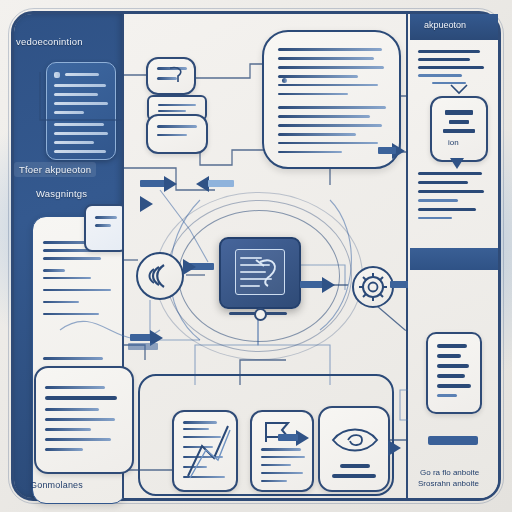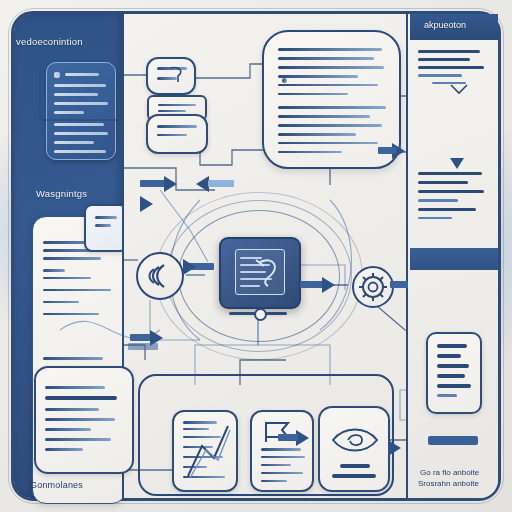--- a/index.html
+++ b/index.html
@@ -146,20 +146,21 @@
       <div class="ln" style="top:172px;width:40px;"></div>
     </div>
 
     <div class="card" style="left:70px;top:190px;width:40px;height:44px;border-radius:8px;background:linear-gradient(150deg,#f2f4f8,#e6ecf4);">
       <div class="ln" style="top:10px;width:22px;"></div>
       <div class="ln" style="top:18px;width:16px;"></div>
     </div>
   </div>
 
   <div class="sidebar-label sb-l1">vedoeconintion</div>
+  <div class="sidebar-label sb-l2">Tfoer akpueoton</div>
   <div class="sidebar-label sb-l3">Wasgnintgs</div>
   <div class="sidebar-label sb-l4">Gonmolanes</div>
 
   <div class="main"></div>
 
   <svg class="wires">
     <path class="w" d="M40,72 L40,120 L122,120"></path>
     <path class="w" d="M122,75 L150,75 L150,88 L190,88"></path>
     <path class="w" d="M190,78 L250,78 L250,64 L262,64"></path>
     <path class="w" d="M200,140 L200,165 L232,165 L232,150 L330,150 L330,185"></path>
@@ -345,20 +346,26 @@
     <div style="position:absolute;left:0;top:6px;width:62px;height:2.5px;background:#2b4a78;border-radius:2px;"></div>
     <div style="position:absolute;left:0;top:14px;width:52px;height:2.5px;background:#2b4a78;border-radius:2px;"></div>
     <div style="position:absolute;left:0;top:22px;width:66px;height:2.5px;background:#2b4a78;border-radius:2px;"></div>
     <div style="position:absolute;left:0;top:30px;width:44px;height:2.5px;background:#5b81b4;border-radius:2px;"></div>
     <div style="position:absolute;left:14px;top:38px;width:34px;height:2px;background:#5b81b4;border-radius:2px;"></div>
   </div>
   <svg style="position:absolute;left:448px;top:82px;width:22px;height:14px;">
     <path d="M3,3 L11,11 L19,3" fill="none" stroke="#2b4a78" stroke-width="1.6"></path>
   </svg>
 
+  <div class="card" style="left:430px;top:96px;width:54px;height:62px;border-radius:12px;">
+    <div style="position:absolute;left:13px;top:12px;width:28px;height:5px;background:#2b4a78;border-radius:1px;"></div>
+    <div style="position:absolute;left:17px;top:22px;width:20px;height:4px;background:#2b4a78;border-radius:1px;"></div>
+    <div style="position:absolute;left:11px;top:31px;width:32px;height:4px;background:#2b4a78;border-radius:1px;"></div>
+    <div class="note" style="left:16px;top:40px;">ion</div>
+  </div>
   <div class="arrow d" style="left:450px;top:158px;"></div>
 
   <div style="position:absolute;left:418px;top:172px;">
     <div style="position:absolute;left:0;top:0px;width:64px;height:2.5px;background:#2b4a78;border-radius:2px;"></div>
     <div style="position:absolute;left:0;top:9px;width:50px;height:2.5px;background:#2b4a78;border-radius:2px;"></div>
     <div style="position:absolute;left:0;top:18px;width:66px;height:2.5px;background:#2b4a78;border-radius:2px;"></div>
     <div style="position:absolute;left:0;top:27px;width:40px;height:2.5px;background:#5b81b4;border-radius:2px;"></div>
     <div style="position:absolute;left:0;top:36px;width:58px;height:2.5px;background:#2b4a78;border-radius:2px;"></div>
     <div style="position:absolute;left:0;top:45px;width:34px;height:2px;background:#5b81b4;border-radius:2px;"></div>
   </div>

